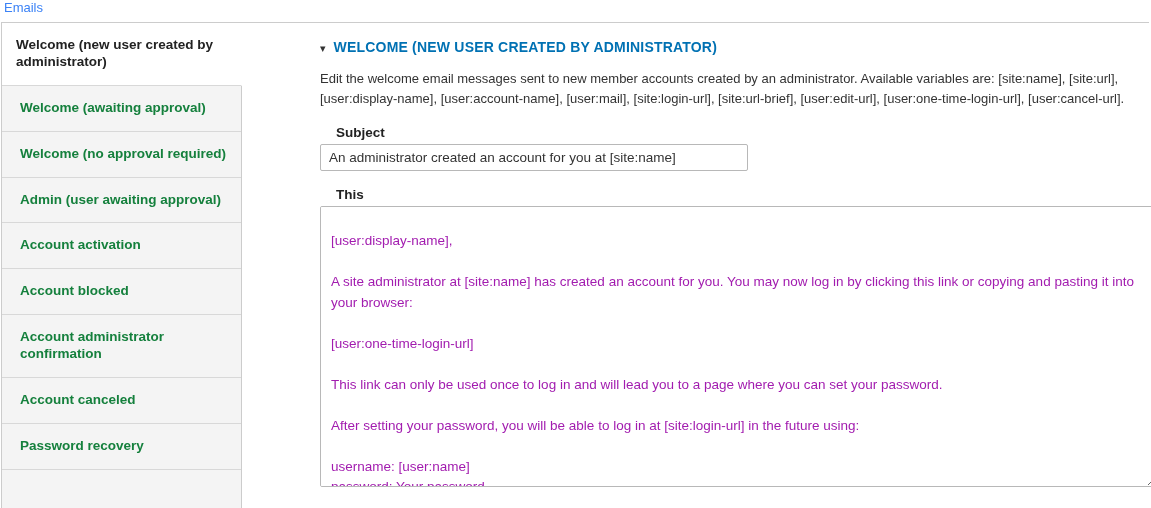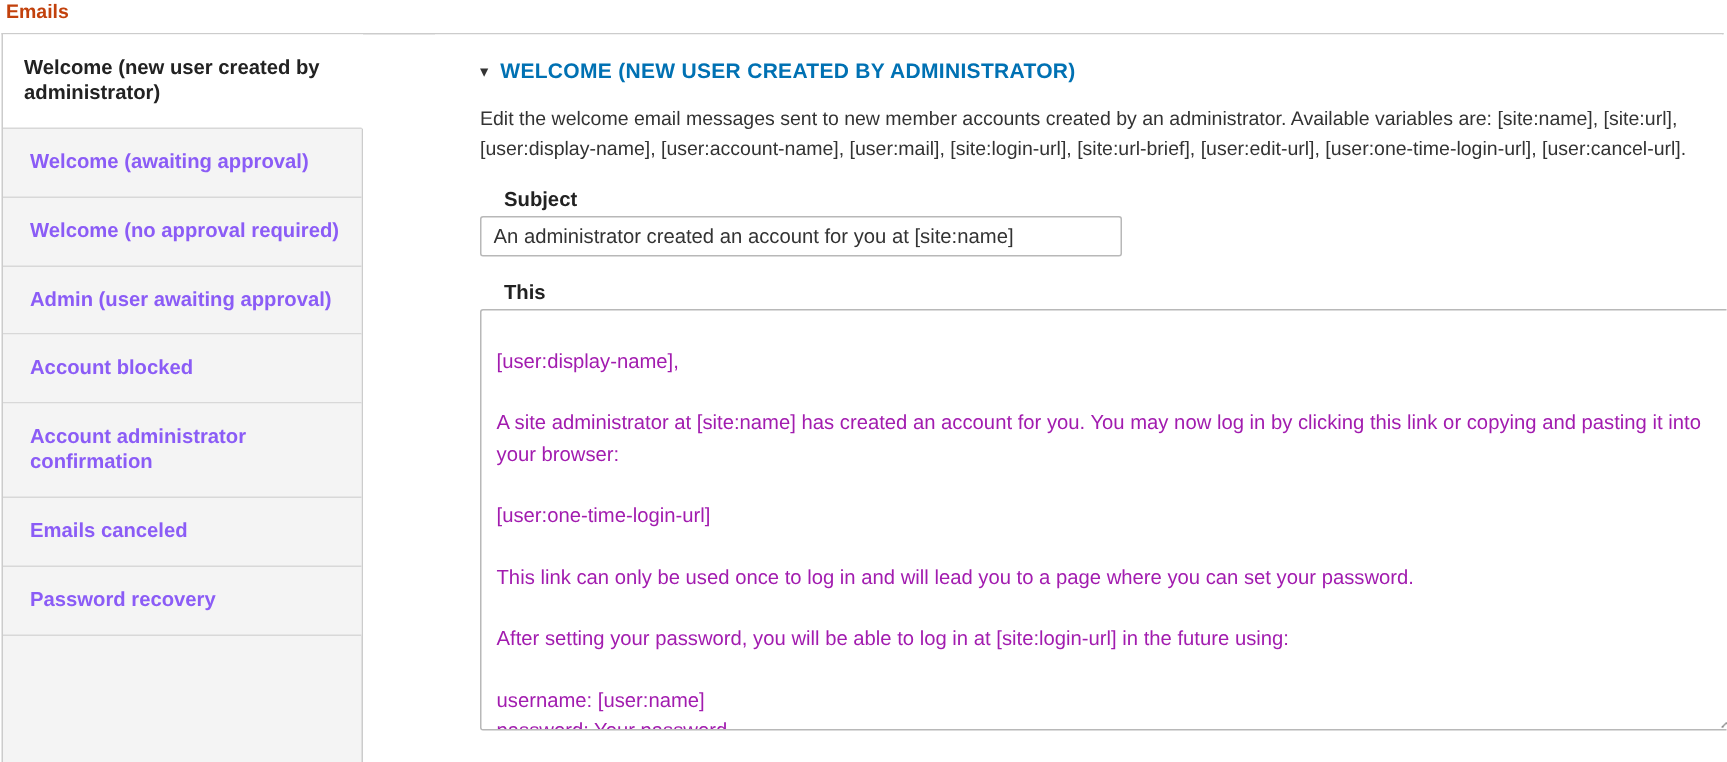--- a/index.html
+++ b/index.html
@@ -16,22 +16,22 @@
     overflow: hidden;
   }
   .page {
     position: relative;
     width: 1151px;
     height: 508px;
     box-sizing: border-box;
   }
   .section-title {
     font-size: 13px;
-    font-weight: bold;
-    color: #c2410c;
+    font-weight: normal;
+    color: #3b82f6;
     padding: 0 0 6px 4px;
     margin: 0;
   }
   .panel {
     position: absolute;
     left: 1px;
     top: 22px;
     right: 2px;
     bottom: 0;
     border: 1px solid #cccccc;
@@ -45,21 +45,21 @@
     width: 240px;
     min-width: 240px;
     border-right: 1px solid #cccccc;
     background: #f4f4f4;
     box-sizing: border-box;
   }
   .tab {
     display: block;
     padding: 14px 14px 14px 18px;
     border-bottom: 1px solid #d8d8d8;
-    color: #8b5cf6;
+    color: #15803d;
     font-weight: bold;
     font-size: 13.5px;
     line-height: 1.25;
     cursor: pointer;
     background: #f4f4f4;
     box-sizing: border-box;
   }
   .tab.active {
     background: #ffffff;
     color: #222222;
@@ -153,27 +153,30 @@
       <div class="tab">
         <span>Welcome (awaiting approval)</span>
       </div>
       <div class="tab">
         <span>Welcome (no approval required)</span>
       </div>
       <div class="tab">
         <span>Admin (user awaiting approval)</span>
       </div>
       <div class="tab">
+        <span>Account activation</span>
+      </div>
+      <div class="tab">
         <span>Account blocked</span>
       </div>
       <div class="tab">
         <span>Account administrator confirmation</span>
       </div>
       <div class="tab">
-        <span>Emails canceled</span>
+        <span>Account canceled</span>
       </div>
       <div class="tab">
         <span>Password recovery</span>
       </div>
     </div>
 
     <div class="content">
 
       <div class="content-header">
         <span class="twisty">▾</span>

